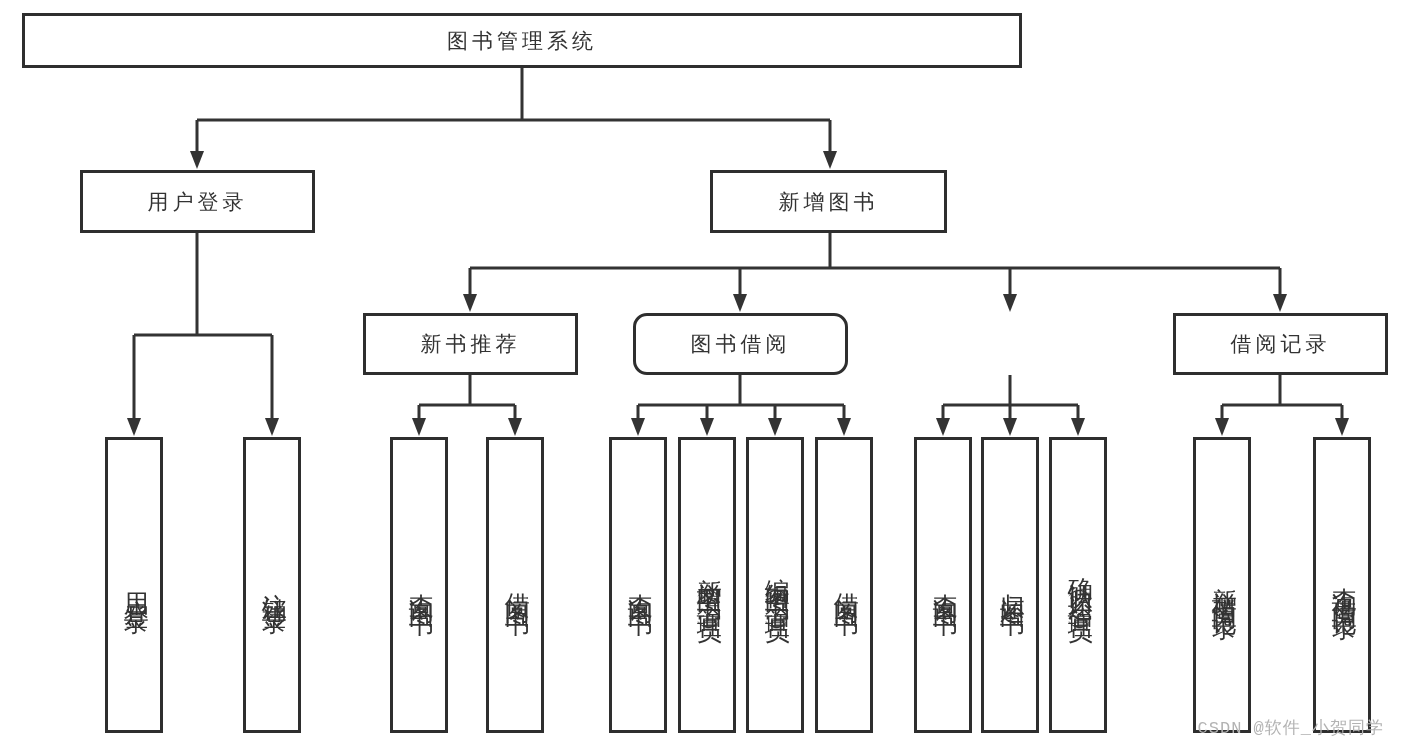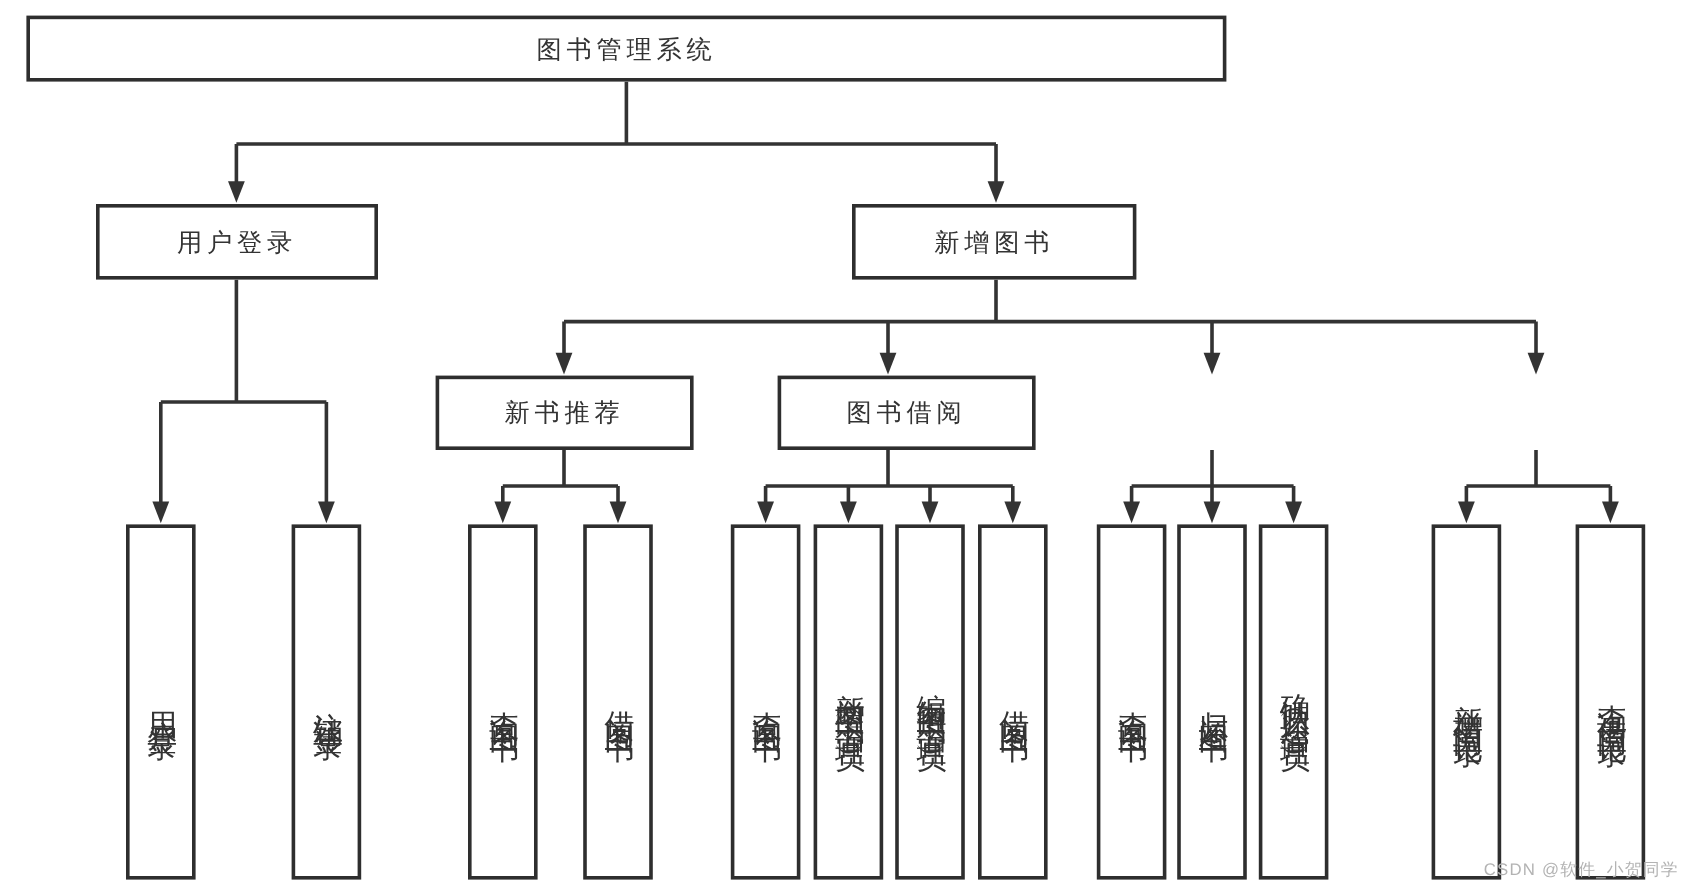--- a/index.html
+++ b/index.html
@@ -1,21 +1,21 @@
 <!DOCTYPE html>
 <html><head>
 <meta charset="utf-8">
 <style>
   html, body { margin: 0; padding: 0; background: #ffffff; }
   #canvas {
     position: relative;
     width: 1405px;
     height: 736px;
     background: #ffffff;
-    font-family: Liberation Sans, sans-serif;
+    font-family: Liberation Mono, monospace;
     overflow: hidden;
   }
   #connectors {
     position: absolute;
     left: 0; top: 0;
     width: 1405px; height: 747px;
     pointer-events: none;
   }
   .box {
     position: absolute;
@@ -42,42 +42,42 @@
     line-height: 1.1;
     color: #333333;
     white-space: nowrap;
   }
   
   .n-root  { left: 22px;  top: 13px;  width: 1000px; height: 55px; }
   .n-l2a   { left: 80px;  top: 170px; width: 235px;  height: 63px; }
   .n-l2b   { left: 710px; top: 170px; width: 237px;  height: 63px; }
   .n-l3    { top: 313px; width: 215px; height: 62px; }
   .n-l3a   { left: 363px; }
-  .n-l3b   { left: 648px; }
+  .n-l3b   { left: 633px; border-radius: 14px; }
   .n-l3c   { left: 903px; }
   .n-l3d   { left: 1173px; }
   .leaf    { top: 437px; width: 58px; height: 296px; }
   .lf-ul0  { left: 105px; }
   .lf-ul1  { left: 243px; }
   .lf-nb0  { left: 390px; }
   .lf-nb1  { left: 486px; }
   .lf-bb0  { left: 609px; }
   .lf-bb1  { left: 678px; }
   .lf-bb2  { left: 746px; }
   .lf-bb3  { left: 815px; }
   .lf-cb0  { left: 914px; }
   .lf-cb1  { left: 981px; }
   .lf-cb2  { left: 1049px; }
   .lf-br0  { left: 1193px; }
   .lf-br1  { left: 1313px; }
   .watermark {
     position: absolute;
-    right: 6px;
+    right: 21px;
     top: 716px;
-    font-size: 14px;
+    font-size: 17px;
     letter-spacing: 1px;
     color: #b3b3b3;
     z-index: 5;
     white-space: nowrap;
   }
   .stroke { stroke: #333333; stroke-width: 3; fill: none; }
   .arrow  { fill: #333333; stroke: none; }
 </style>
 </head>
 <body>
@@ -137,20 +137,23 @@
   <div class="box n-l2b">
     <span class="h-label">新增图书</span>
   </div>
 
   <div class="box n-l3 n-l3a">
     <span class="h-label">新书推荐</span>
   </div>
   <div class="box n-l3 n-l3b">
     <span class="h-label">图书借阅</span>
   </div>
+  <div class="box n-l3 n-l3d">
+    <span class="h-label">借阅记录</span>
+  </div>
 
   <div class="box leaf lf-ul0">
     <span class="v-label">用户登录</span>
   </div>
   <div class="box leaf lf-ul1">
     <span class="v-label">注销登录</span>
   </div>
 
   <div class="box leaf lf-nb0">
     <span class="v-label">查询图书</span>

